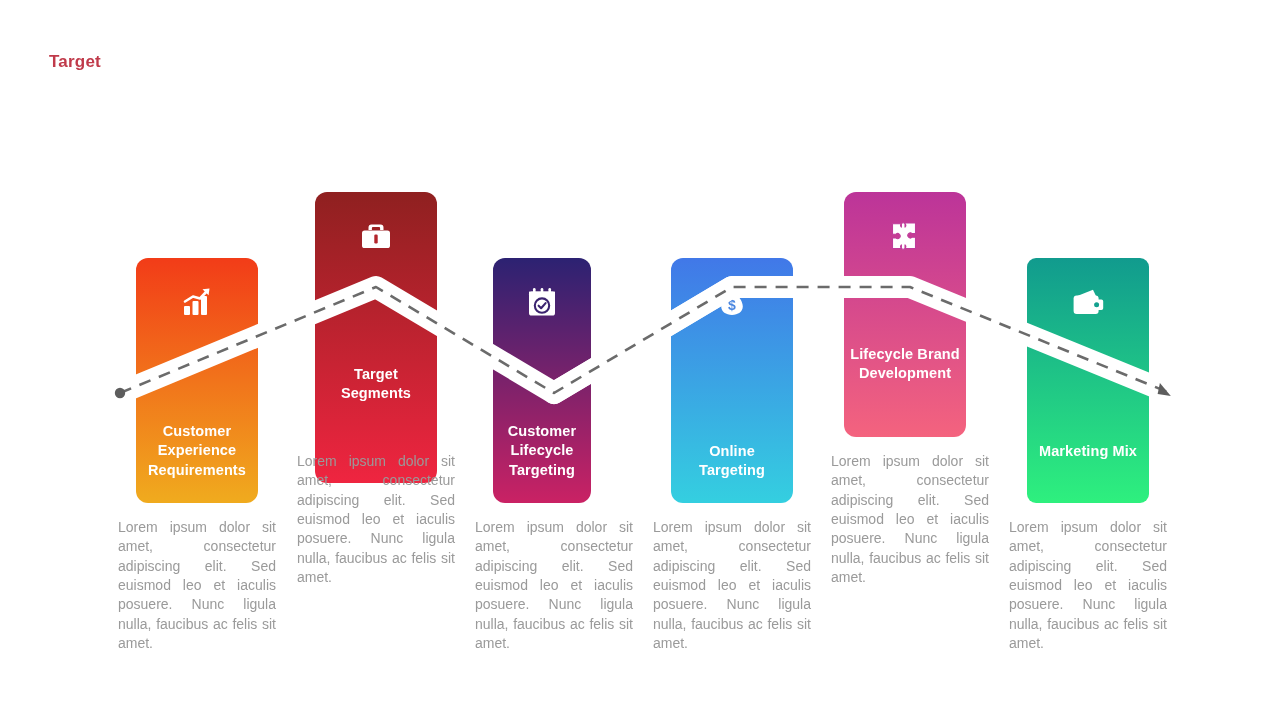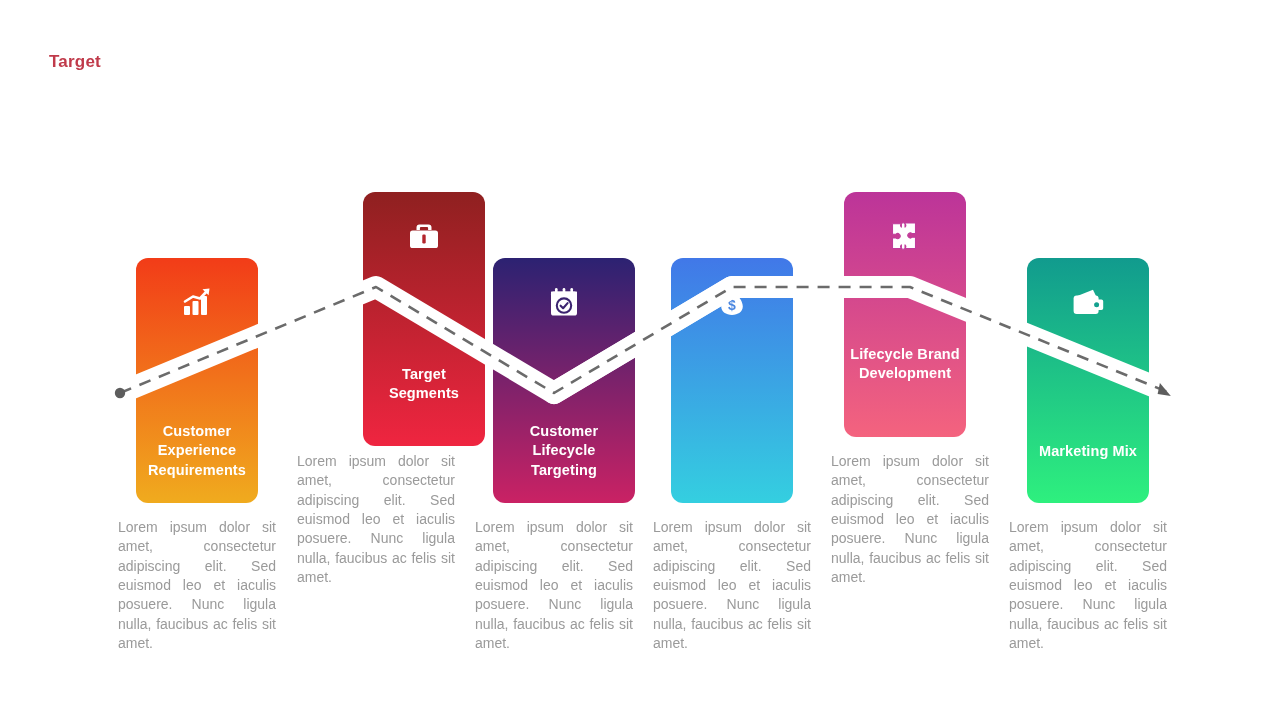--- a/index.html
+++ b/index.html
@@ -153,35 +153,35 @@
           <path d="M6 17.5 L14 12.5 L21 14.5 L28.5 6.5" stroke="#ffffff" stroke-width="2.6" fill="none" stroke-linecap="round" stroke-linejoin="round"></path>
           <path d="M23.5 5.2 L30.5 4.4 L29.6 11.2 Z"></path>
         </svg>
       </div>
       <div class="card-label" style="top:164px;text-align:center;">Customer Experience Requirements</div>
     </div>
     <div class="card-body" style="left:118px; top:518px; width:158px;">Lorem ipsum dolor sit amet, consectetur adipiscing elit. Sed euismod leo et iaculis posuere. Nunc ligula nulla, faucibus ac felis sit amet.</div>
   </div>
 
   <div class="card-group">
-    <div class="card" style="left:315px; top:192px; width:122px; height:254px; background:linear-gradient(180deg,#8f2020 0%,#ef2540 100%);margin-left:48px;">
+    <div class="card" style="left:315px; top:192px; width:122px; height:291px; background:linear-gradient(180deg,#8f2020 0%,#ef2540 100%);">
       <div class="card-icon" style="top:26px;">
         <svg width="36" height="36" viewBox="0 0 36 36" fill="#ffffff">
           <path d="M13.5 6.5 h9 a3 3 0 0 1 3 3 v2.5 h-3.4 V10 a1 1 0 0 0 -1 -1 h-6.2 a1 1 0 0 0 -1 1 v2 H10.5 V9.5 a3 3 0 0 1 3 -3 z"></path>
           <rect x="4" y="12.5" width="28" height="17.5" rx="2.6"></rect>
           <rect x="16.3" y="16.5" width="3.4" height="9" rx="1.2" fill="#b3252c"></rect>
         </svg>
       </div>
       <div class="card-label" style="top:173px;">Target Segments</div>
     </div>
     <div class="card-body" style="left:297px; top:452px; width:158px;">Lorem ipsum dolor sit amet, consectetur adipiscing elit. Sed euismod leo et iaculis posuere. Nunc ligula nulla, faucibus ac felis sit amet.</div>
   </div>
 
   <div class="card-group">
-    <div class="card" style="left:493px; top:258px; width:98px; height:245px; background:linear-gradient(180deg,#2c2272 0%,#ca2264 100%);padding-left:44px;">
+    <div class="card" style="left:493px; top:258px; width:98px; height:245px; background:linear-gradient(180deg,#2c2272 0%,#ca2264 100%);">
       <div class="card-icon" style="top:26px;">
         <svg width="36" height="36" viewBox="0 0 36 36" fill="#ffffff">
           <rect x="9" y="4" width="2.6" height="6" rx="1.3"></rect>
           <rect x="16.7" y="4" width="2.6" height="6" rx="1.3"></rect>
           <rect x="24.4" y="4" width="2.6" height="6" rx="1.3"></rect>
           <rect x="5" y="7.6" width="26" height="24" rx="2.6"></rect>
           <rect x="5" y="7.6" width="26" height="4.6" fill="#ffffff"></rect>
           <circle cx="18" cy="21.6" r="7.2" fill="none" stroke="#3b2470" stroke-width="2.1"></circle>
           <path d="M14.6 21.7 L17.1 24.2 L21.6 19.1" fill="none" stroke="#3b2470" stroke-width="2.1" stroke-linecap="round" stroke-linejoin="round"></path>
         </svg>
@@ -193,38 +193,39 @@
 
   <div class="card-group">
     <div class="card" style="left:671px; top:258px; width:122px; height:245px; background:linear-gradient(180deg,#4178e8 0%,#34cfe0 100%);">
       <div class="card-icon" style="top:26px;">
         <svg width="36" height="36" viewBox="0 0 36 36" fill="#ffffff">
           <path d="M14.2 4.5 L15.8 8.2 h4.4 L21.8 4.5 L19 6.4 L16.9 4.5 L15.9 6.2 Z"></path>
           <path d="M15.4 9.2 h5.2 c4.6 3.2 8.2 8.4 8.2 13.4 0 5.2 -4.8 8.4 -10.8 8.4 S7.2 27.8 7.2 22.6 c0 -5 3.6 -10.2 8.2 -13.4 z"></path>
           <text x="18" y="26" font-family="'Liberation Sans',sans-serif" font-size="14" font-weight="bold" fill="#4a86e0" text-anchor="middle">$</text>
         </svg>
       </div>
+      <div class="card-label" style="top:184px;">Online Targeting</div>
     </div>
     <div class="card-body" style="left:653px; top:518px; width:158px;">Lorem ipsum dolor sit amet, consectetur adipiscing elit. Sed euismod leo et iaculis posuere. Nunc ligula nulla, faucibus ac felis sit amet.</div>
   </div>
 
   <div class="card-group">
     <div class="card" style="left:824px; top:192px; width:122px; height:245px; background:linear-gradient(180deg,#bc3499 0%,#f4637e 100%);margin-left:20px;">
       <div class="card-icon" style="top:26px;">
         <svg width="36" height="36" viewBox="0 0 36 36" fill="#ffffff">
           <path d="M18 5 h10.5 v10.6 h-3.4 a2.5 2.5 0 1 0 0 3.6 h3.4 V30.5 H18 v-3.6 a2.5 2.5 0 1 1 -3.6 0 v3.6 H5.5 V19.9 h3.4 a2.5 2.5 0 1 0 0 -3.6 H5.5 V5.7 h8.9 v3.4 a2.5 2.5 0 1 1 3.6 0 z" fill="#ffffff" stroke="#c03c9b" stroke-width="1.1" stroke-linejoin="round"></path>
         </svg>
       </div>
       <div class="card-label" style="top:153px;">Lifecycle Brand Development</div>
     </div>
     <div class="card-body" style="left:831px; top:452px; width:158px;">Lorem ipsum dolor sit amet, consectetur adipiscing elit. Sed euismod leo et iaculis posuere. Nunc ligula nulla, faucibus ac felis sit amet.</div>
   </div>
 
   <div class="card-group">
-    <div class="card" style="left:1027px; top:258px; width:122px; height:245px; background:linear-gradient(180deg,#119b8e 0%,#2ef07e 100%);">
+    <div class="card" style="left:1027px; top:258px; width:122px; height:245px; background:linear-gradient(180deg,#119b8e 0%,#2ef07e 100%);border-radius:9px;">
       <div class="card-icon" style="top:26px;">
         <svg width="36" height="36" viewBox="0 0 36 36" fill="#ffffff">
           <path d="M6 12.5 L23 5.8 L26.2 12.4 Z"></path>
           <rect x="3.6" y="11.5" width="25" height="18.5" rx="3"></rect>
           <path d="M22 15.5 h9.4 a1.8 1.8 0 0 1 1.8 1.8 v7 a1.8 1.8 0 0 1 -1.8 1.8 H22 a5.3 5.3 0 0 1 0 -10.6 z"></path>
           <circle cx="26.6" cy="20.8" r="2.5" fill="#14a18f"></circle>
         </svg>
       </div>
       <div class="card-label" style="top:184px;">Marketing Mix</div>
     </div>

